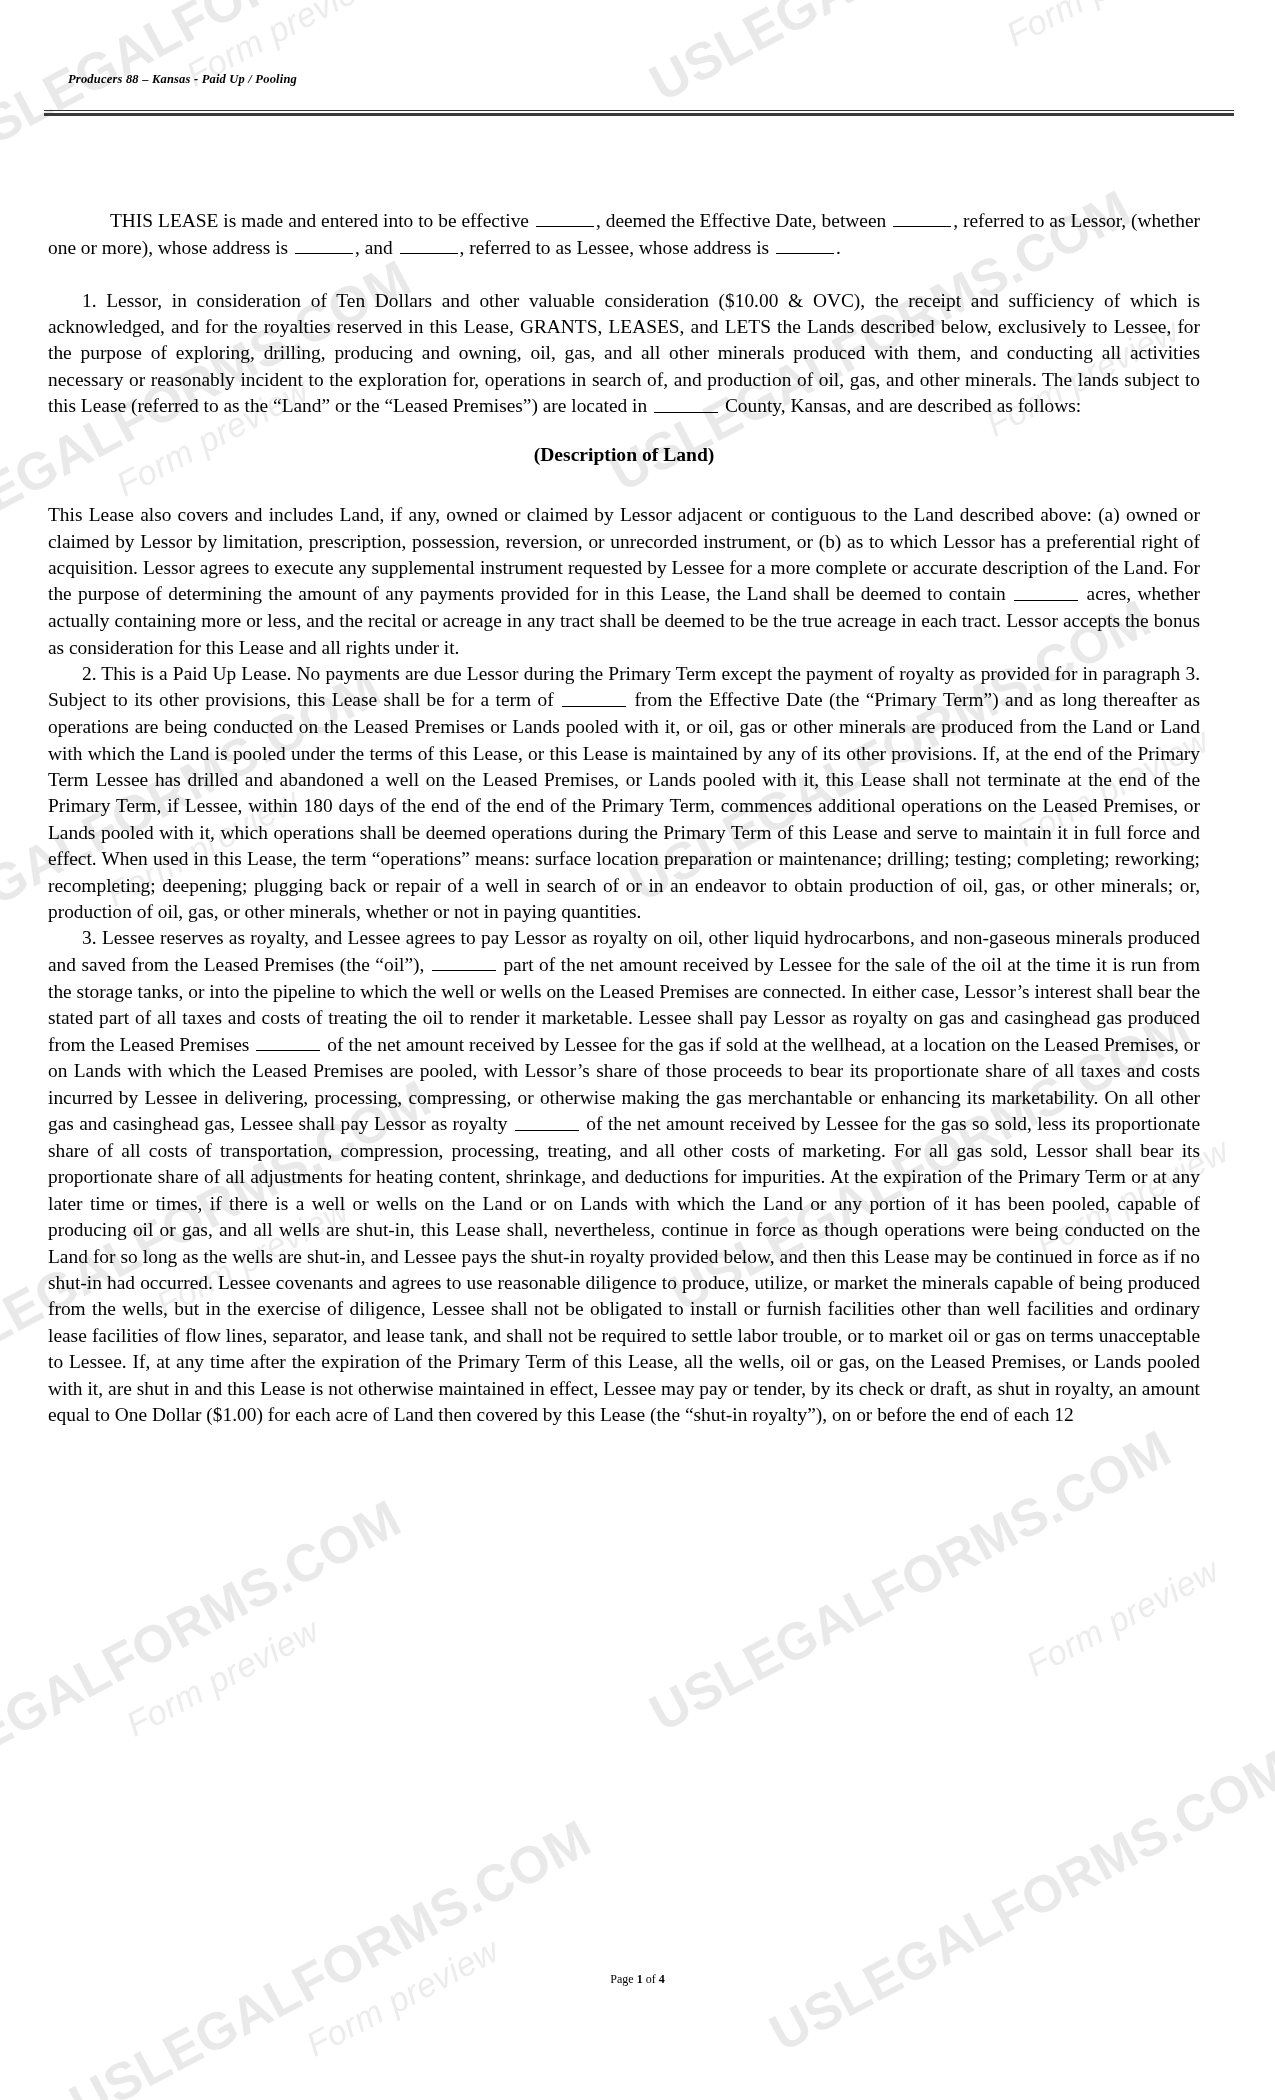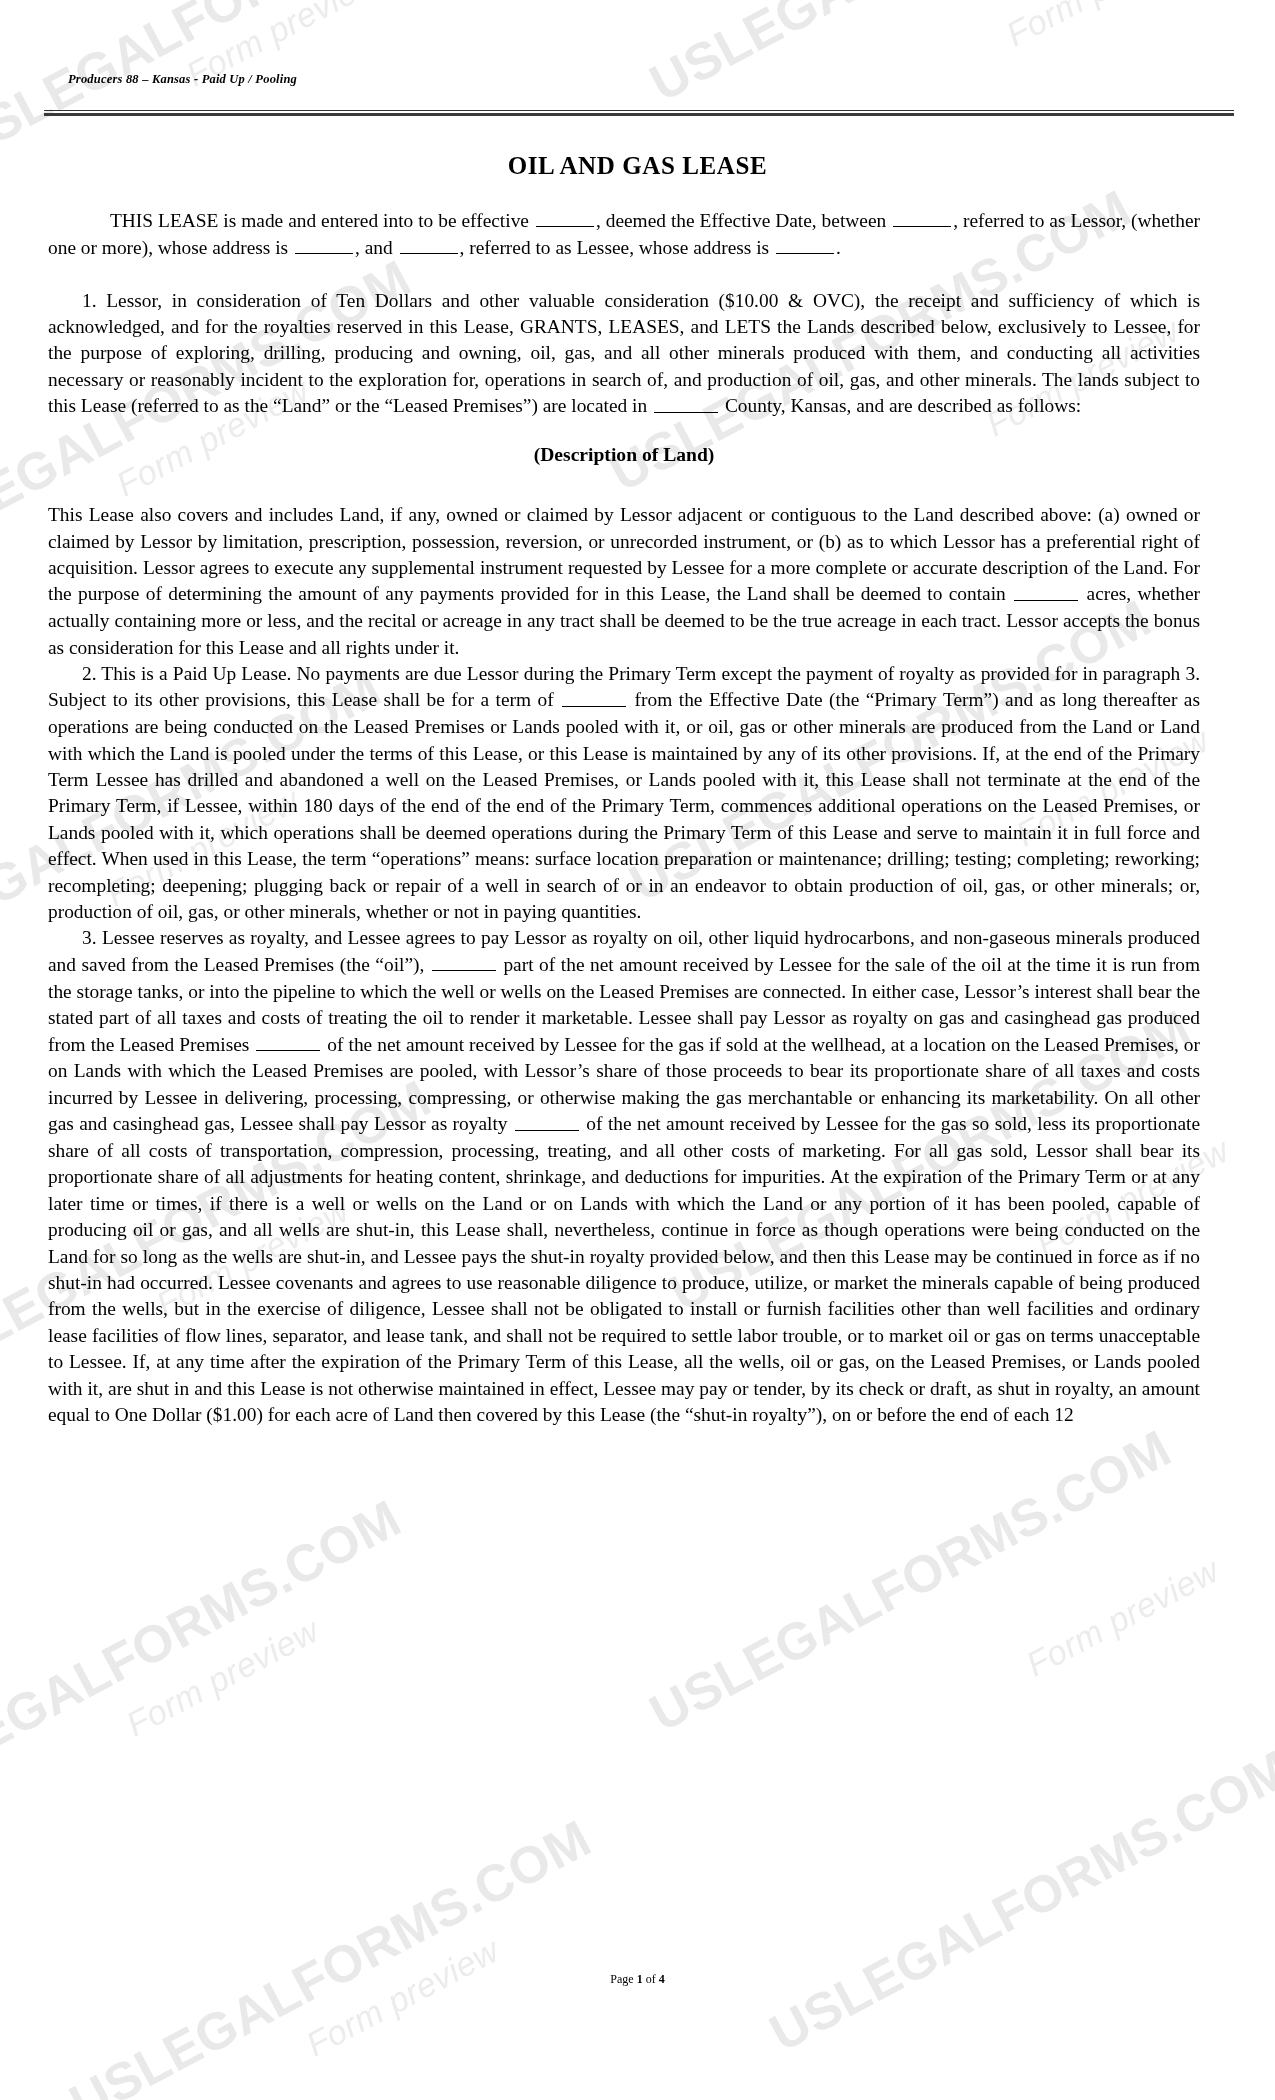--- a/index.html
+++ b/index.html
@@ -171,21 +171,20 @@
   <div class="content">
 
     <div class="form-code">Producers 88 – Kansas - Paid Up / Pooling</div>
 
     <div class="rule">
       <div class="line-thin"></div>
       <div class="gap"></div>
       <div class="line-thick"></div>
     </div>
 
-    <div class="doc-title">OIL AND GAS LEASE</div>
 
     <div class="body-block">
 
       <p class="para indent-first"><span>THIS LEASE is made and entered into to be effective </span><span class="blank w2"></span><span>, deemed the Effective Date, between </span><span class="blank w2"></span><span>, referred to as Lessor,  (whether one or more), whose address is </span><span class="blank w2"></span><span>, and </span><span class="blank w2"></span><span>, referred to as Lessee, whose address is </span><span class="blank w2"></span><span>.</span></p>
 
       <p class="para indent-small spaced"><span>1. Lessor, in consideration of Ten Dollars and other valuable consideration ($10.00 &amp; OVC), the receipt and sufficiency of which is acknowledged, and for the royalties reserved in this Lease, GRANTS, LEASES, and LETS the Lands described below, exclusively to Lessee, for the purpose of exploring, drilling, producing and owning, oil, gas, and all other minerals produced with them, and conducting all activities necessary or reasonably incident to the exploration for, operations in search of, and production of oil, gas, and other minerals.  The lands subject to this Lease (referred to as the “Land” or the “Leased Premises”) are located in </span><span class="blank w3"></span><span> County, Kansas, and are described as follows:</span></p>
 
       <div class="center-head">(Description of Land)</div>
 
       <p class="para"><span>This Lease also covers and includes Land, if any, owned or claimed by Lessor adjacent or contiguous to the Land described above: (a) owned or claimed by Lessor by limitation, prescription, possession, reversion, or unrecorded instrument, or (b) as to which Lessor  has a preferential right of acquisition.  Lessor agrees to execute any supplemental instrument requested by Lessee for a more complete or accurate description of the Land.  For the purpose of determining the amount of any payments provided for in this Lease, the Land shall be deemed to contain </span><span class="blank w3"></span><span> acres, whether actually containing more or less, and the recital or acreage in any tract shall be deemed to be the true acreage in each tract.  Lessor accepts the bonus as consideration for this Lease and all rights under it.</span></p>

